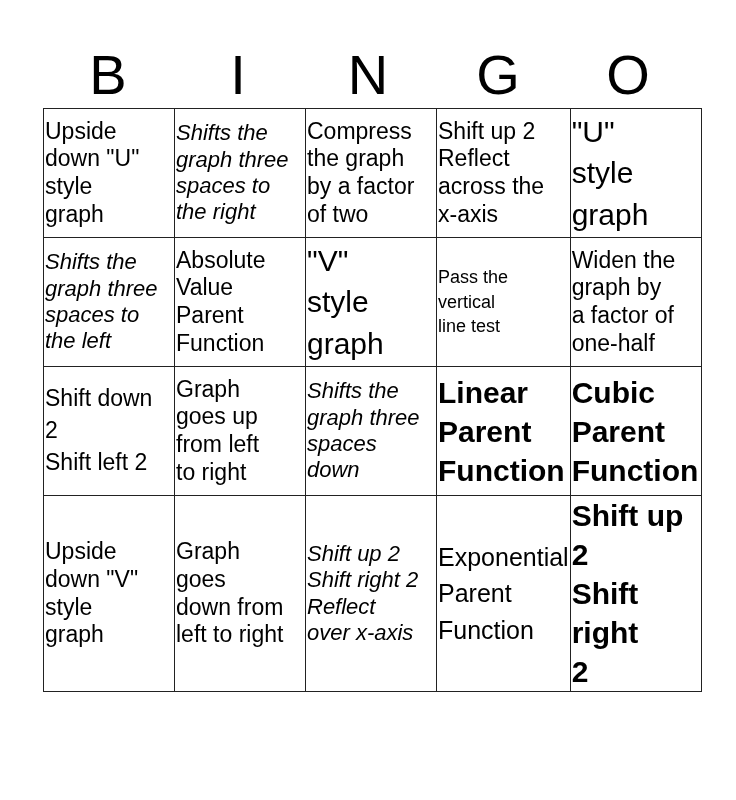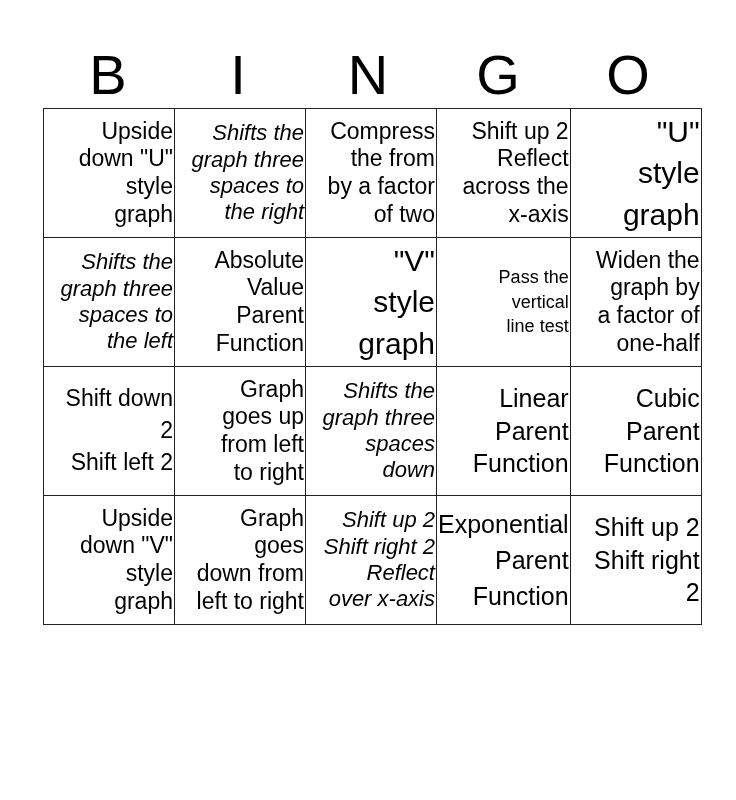--- a/index.html
+++ b/index.html
@@ -33,33 +33,33 @@
       position: absolute;
       left: 43px;
       top: 108px;
       border-collapse: collapse;
       table-layout: fixed;
     }
     .board td {
       width: 128px;
       height: 128px;
       border: 1.5px solid #222;
-      text-align: right;
+      text-align: left;
       vertical-align: middle;
       padding: 0 1px;
       line-height: 1.2;
       overflow: hidden;
     }
     .s21 { font-size: 22px; font-style: italic; }
     .s23 { font-size: 23px; }
     .s19 { font-size: 25px; }
     .s27 { font-size: 18px; line-height: 1.38 !important; }
     .s30 { font-size: 30px; line-height: 1.38 !important; }
     .s24 { font-size: 24px; line-height: 1.42 !important; }
-    .s26 { font-size: 25px; line-height: 1.3 !important; }
+    .s26 { font-size: 30px; line-height: 1.3 !important; font-weight: bold; }
     .s18 { font-size: 18px; line-height: 1.5 !important; }
     .free { font-size: 50px; }
     .cell-text { white-space: pre-line; display: inline-block; }
   </style>
 </head>
 <body>
 
 <div class="header">
   <div class="letter">B</div>
   <div class="letter">I</div>
@@ -73,21 +73,21 @@
       <tr>
     <td class="s23"><span class="cell-text">Upside
 down "U"
 style
 graph</span></td>
     <td class="s21"><span class="cell-text">Shifts the
 graph three
 spaces to
 the right</span></td>
     <td class="s23"><span class="cell-text">Compress
-the from
+the graph
 by a factor
 of two</span></td>
     <td class="s23"><span class="cell-text">Shift up 2
 Reflect
 across the
 x-axis</span></td>
     <td class="s30"><span class="cell-text">"U"
 style
 graph</span></td>
   </tr>

